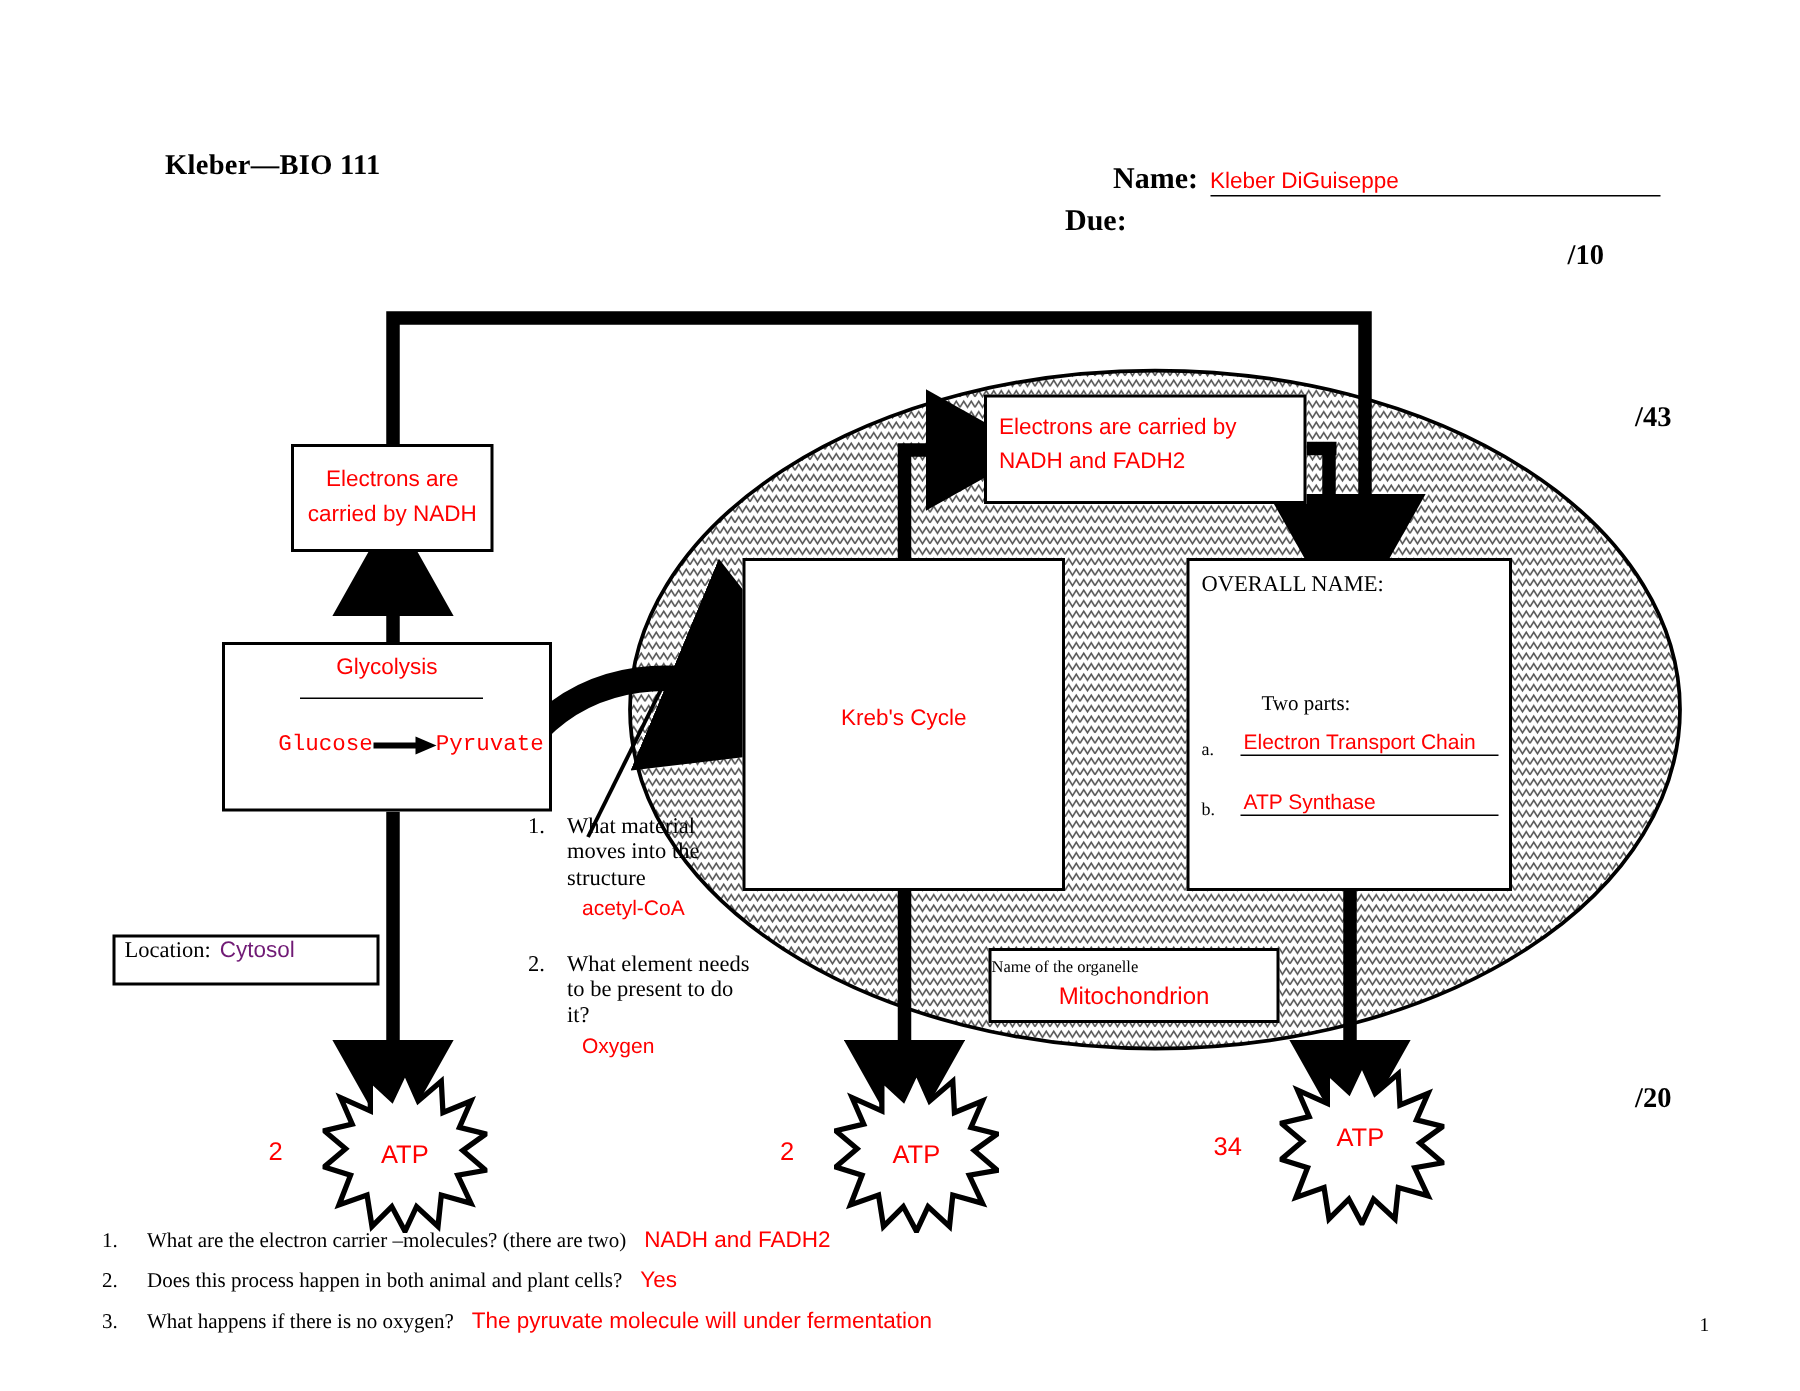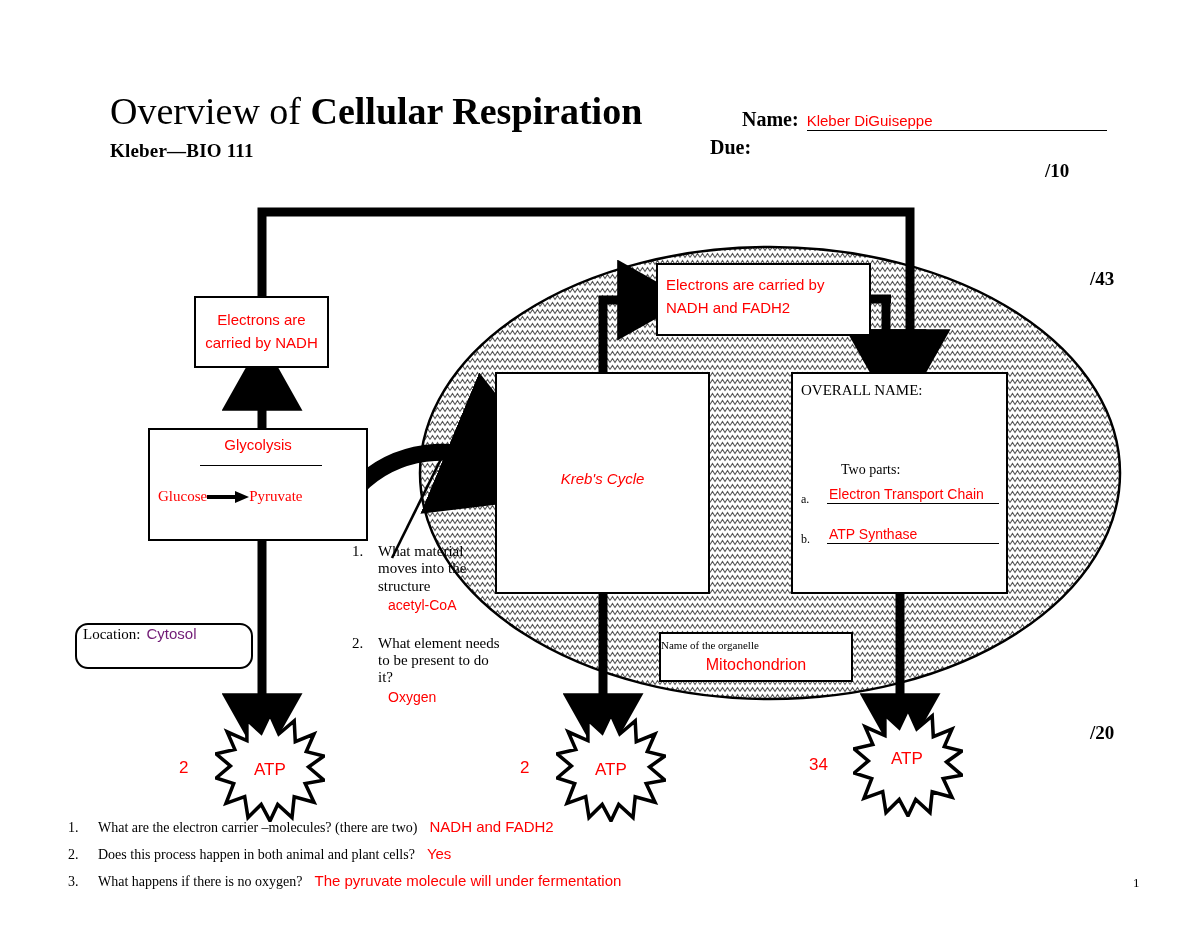--- a/index.html
+++ b/index.html
@@ -90,58 +90,58 @@
     position: absolute; left: 0; top: 6px; width: 100%;
     text-align: center;
     font-family: "Liberation Sans", sans-serif;
     color: #ff0000; font-size: 15px;
   }
   #glyco-line {
     position: absolute; left: 50px; top: 35px; width: 122px;
     border-top: 1.5px solid #000;
   }
   #glyco-reaction {
-    position: absolute; left: 0; top: 58px; width: 100%;
-    display: flex; align-items: center; justify-content: flex-start;
+    position: absolute; left: 16px; top: 58px; width: 100%;
+    display: flex; align-items: center; justify-content: center;
     padding: 0 8px; box-sizing: border-box;
-    font-family: Liberation Serif, serif;
+    font-family: Liberation Mono, monospace;
     color: #ff0000; font-size: 15px;
   }
   .mini-arrow {
     position: relative; width: 42px; height: 10px; flex: 0 0 42px;
   }
   .mini-arrow::before {
     content: ""; position: absolute; left: 0; top: 3.5px;
     width: 30px; height: 4px; background: #000;
   }
   .mini-arrow::after {
     content: ""; position: absolute; left: 28px; top: -1px;
     border-left: 14px solid #000;
     border-top: 6px solid transparent;
     border-bottom: 6px solid transparent;
   }
 
   
-  #location-box { left: 75px; top: 623px; width: 178px; height: 46px; border-radius: 13px; }
+  #location-box { left: 75px; top: 623px; width: 178px; height: 34px; }
   #location-box .inner {
     display: flex; align-items: baseline; height: 100%;
     padding-left: 6px;
   }
   #location-label { font-size: 15px; font-family: "Liberation Serif", serif; }
   #location-answer {
     font-family: "Liberation Sans", sans-serif;
     color: #701a75; font-size: 15px; margin-left: 6px;
   }
 
   
   #nadh2-box { left: 656px; top: 263px; width: 215px; height: 73px; }
   #nadh2-box .boxtext { padding: 8px 0 0 8px; }
 
   
-  #krebs-box { left: 495px; top: 372px; width: 215px; height: 222px; font-style: italic; }
+  #krebs-box { left: 495px; top: 372px; width: 215px; height: 222px; }
   #krebs-label {
     position: absolute; left: 0; top: 96px; width: 100%;
     text-align: center;
     font-family: "Liberation Sans", sans-serif;
     color: #ff0000; font-size: 15px;
   }
 
   
   #overall-box { left: 791px; top: 372px; width: 217px; height: 222px; }
   #overall-title {
@@ -289,21 +289,20 @@
     <g fill="none" stroke="#000" stroke-width="7" stroke-linecap="butt">
       <path d="M547,433 A60,60 0 0,1 596,412" marker-end="url(#ahw)"></path>
       <path d="M641,422 A60,60 0 0,1 650,510"></path>
       <path d="M655,492 A60,60 0 0,1 628,537" marker-end="url(#ahw)"></path>
       <path d="M613,542 A60,60 0 0,1 560,530" marker-end="url(#ahw)"></path>
       <path d="M552,525 A60,60 0 0,1 543,447"></path>
     </g>
   </svg>
 
   <div class="abs" id="title-block">
-    <div id="doc-title"><span>Overview of </span><span class="strong">Cellular Respiration</span></div>
     <div id="course-line">Kleber—BIO 111</div>
   </div>
 
   <div class="abs" id="name-row">
     <span class="field-label">Name:</span>
     <span class="hand" id="name-answer">Kleber DiGuiseppe</span>
   </div>
 
   <div class="abs" id="due-row">
     <span class="field-label">Due:</span>

